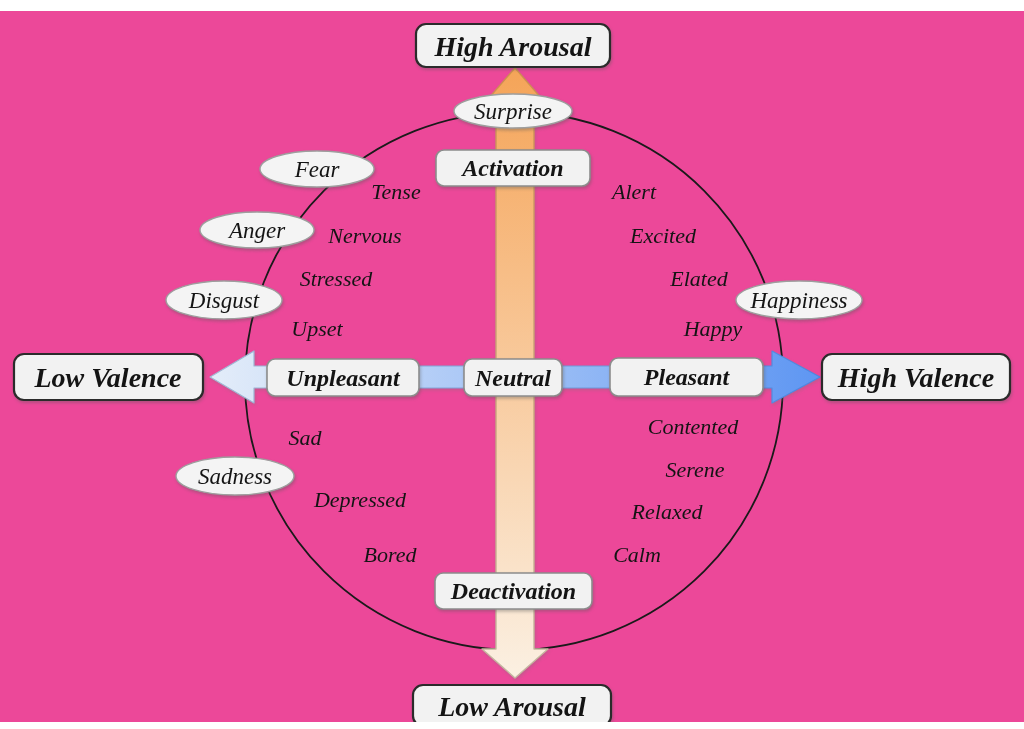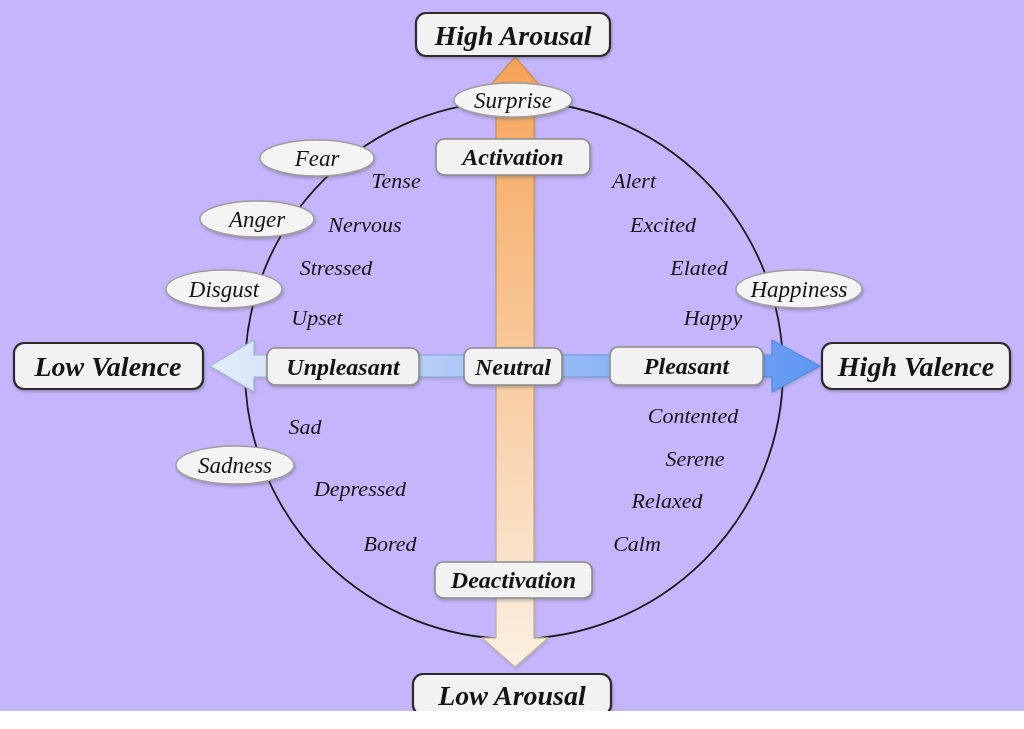--- a/index.html
+++ b/index.html
@@ -1,16 +1,16 @@
 <!DOCTYPE html>
 <html><head>
 <meta charset="utf-8">
 <style>
   html, body { margin: 0; padding: 0; background: #ffffff; }
-  .page { width: 1024px; height: 711px; position: relative; background: #c4b5fd; }
+  .page { width: 1024px; height: 711px; position: relative; background: #ec4899; margin-top: 11px; }
   svg { display: block; }
   text {
     fill: #141414;
     text-anchor: middle;
     dominant-baseline: central;
     font-family: "Liberation Serif", "DejaVu Serif", serif;
   }
   .axis-label   { font-size: 28px; font-weight: bold; font-style: italic; }
   .arrow-label  { font-size: 24px; font-weight: bold; font-style: italic; }
   .ellipse-label{ font-size: 23px; font-style: italic; }

